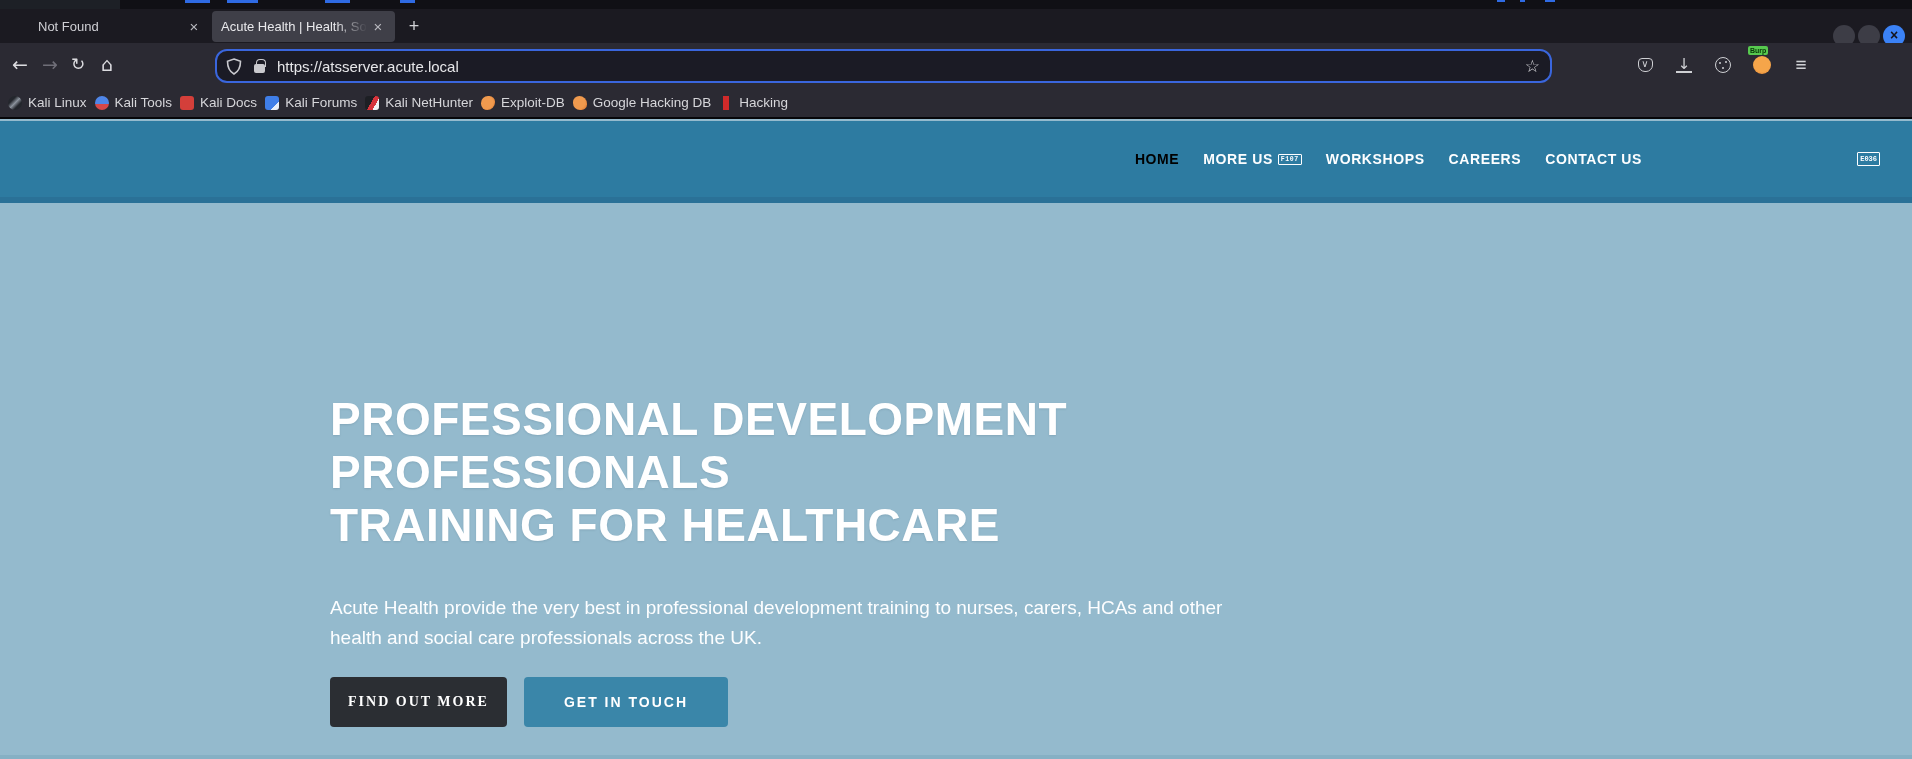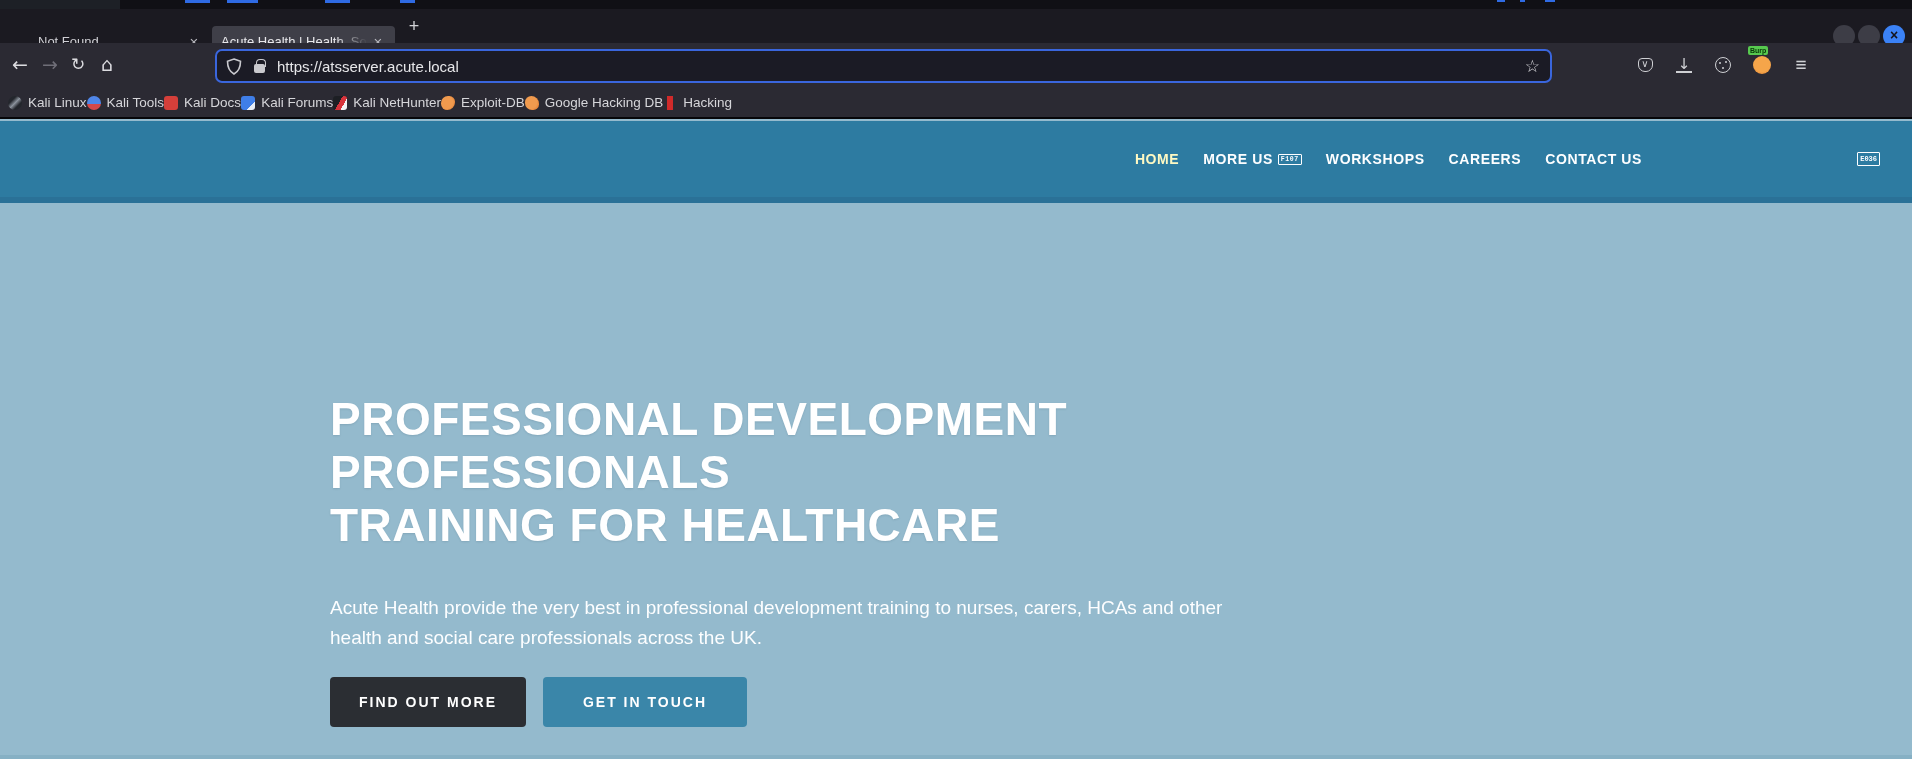--- a/index.html
+++ b/index.html
@@ -9,21 +9,21 @@
 
   
   .top-strip { position:absolute; left:0; top:0; width:1912px; height:9px; background:#101015; }
   .top-strip .blob { position:absolute; left:0; top:0; width:120px; height:9px; background:#1d2026; }
   .dash { position:absolute; top:0; height:3px; background:#2f6be4; }
   .d1{left:185px;width:25px;} .d2{left:227px;width:31px;} .d3{left:325px;width:25px;} .d4{left:400px;width:15px;}
   .d5{left:1497px;width:8px;height:2px;} .d6{left:1520px;width:5px;height:2px;} .d7{left:1545px;width:10px;height:2px;}
 
   
   .tab-bar { position:absolute; left:0; top:9px; width:1912px; height:34px; background:#1b1a21; }
-  .tab { position:absolute; top:17px; height:31px; display:flex; align-items:center; color:#cfcfd4;
+  .tab { position:absolute; top:2px; height:31px; display:flex; align-items:center; color:#cfcfd4;
          font-size:13px; cursor:default; }
   .tab-inactive { left:8px; width:200px; padding-left:30px; }
   .tab-active { left:212px; width:183px; background:#3f3f48; border-radius:4px; padding-left:9px; color:#e9e9ec; }
   .tab-title { white-space:nowrap; overflow:hidden; flex:1; }
   .tab-active .tab-title { max-width:146px;
       -webkit-mask-image:linear-gradient(90deg,#000 78%,transparent);
       mask-image:linear-gradient(90deg,#000 78%,transparent); }
   .tab-close { width:22px; height:22px; line-height:21px; text-align:center; border-radius:4px;
       color:#b9b9bf; font-size:15px; flex:0 0 auto; margin-right:3px; }
   .new-tab-btn { position:absolute; left:402px; top:6px; width:24px; height:24px; color:#d2d2d6;
@@ -34,21 +34,21 @@
   .win-btn { width:22px; height:22px; border-radius:50%; background:#3d3d46; }
   .win-close { background:#3b82f6; color:#14141b; font-size:14px; font-weight:bold;
       text-align:center; line-height:21px; }
 
   
   .toolbar { position:absolute; left:0; top:43px; width:1912px; height:45px; background:#2b2a33; }
   .tb-icon { position:absolute; top:7px; width:30px; height:30px; border-radius:4px; color:#dcdce0;
       font-size:19px; text-align:center; line-height:29px; font-family:"DejaVu Sans", sans-serif; }
   .i-back{left:5px;} .i-fwd{left:35px;color:#6f6e78;} .i-reload{left:63px;font-size:17px;} .i-home{left:92px;}
   .url-bar { position:absolute; left:215px; top:6px; width:1337px; height:34px; background:#1b1b25;
-      border:2px solid #3a66dd; border-radius:7px; display:flex; align-items:center; }
+      border:2px solid #3a66dd; border-radius:12px; display:flex; align-items:center; }
   .shield-icon { margin-left:9px; flex:0 0 auto; }
   .lock-icon { margin-left:12px; flex:0 0 auto; }
   .url-text { margin-left:12px; color:#e6e6e9; font-size:15px; white-space:nowrap; flex:1; }
   .star-icon { flex:0 0 auto; margin-right:10px; color:#d6d6da; font-size:17px;
       font-family:"DejaVu Sans", sans-serif; }
   .tb-right { position:absolute; right:96px; top:7px; display:flex; gap:9px; }
   .tbr-btn { position:relative; width:30px; height:30px; border-radius:4px; color:#cfd0d4;
       display:flex; align-items:center; justify-content:center; }
   .pocket-shape { width:15px; height:14px; border:1.6px solid #cfd0d4; border-radius:4px 4px 7px 7px;
       font-size:10px; line-height:10px; text-align:center; color:#cfd0d4; }
@@ -58,57 +58,57 @@
   .cookie-shape::after { content:""; position:absolute; left:3px; top:4px; width:2px; height:2px;
       border-radius:50%; background:#cfd0d4; box-shadow:6px -1px 0 #cfd0d4, 3px 5px 0 #cfd0d4; }
   .proxy-btn .face { width:18px; height:18px; border-radius:50%;
       background:radial-gradient(circle at 50% 40%, #f5a54a 0 60%, #e07b2a 100%); }
   .proxy-badge { position:absolute; top:-4px; left:1px; background:#57c94f; color:#073807;
       font-size:7px; font-weight:bold; padding:1px 2px; border-radius:2px; line-height:7px; }
   .menu-btn { font-size:19px; }
 
   
   .bm-bar { position:absolute; left:0; top:88px; width:1912px; height:31px; background:#2b2a33;
-      display:flex; align-items:center; padding-left:8px; gap:0; border-bottom:2px solid #060609; }
+      display:flex; align-items:center; padding-left:8px; gap:8px; border-bottom:2px solid #060609; }
   .bm-item { display:flex; align-items:center; gap:6px; color:#d6d6da; font-size:13.5px; white-space:nowrap; }
   .fav { width:14px; height:14px; border-radius:3px; flex:0 0 auto; }
   .fav-kali { background:linear-gradient(135deg,#23262c 30%,#8b929c 50%,#23262c 70%); border-radius:50%; }
   .fav-tools { background:linear-gradient(180deg,#4f86e8 60%,#d6484a 60%); border-radius:50%; }
   .fav-docs { background:#d43f3a; }
   .fav-forums { background:linear-gradient(135deg,#3f7ee8 70%,#e8eef8 70%); }
   .fav-nh { background:linear-gradient(120deg,#1d1f24 45%,#d6333b 45% 70%,#f2f3f5 70%); }
   .fav-edb { background:radial-gradient(circle at 40% 45%,#f09a4e 0 55%,#d96c22 100%); border-radius:50% 40% 55% 45%; }
   .fav-ghdb { background:radial-gradient(circle at 40% 45%,#f09a4e 0 55%,#d96c22 100%); border-radius:45% 55% 40% 50%; }
   .fav-offsec { background:linear-gradient(90deg,transparent 30%,#d02a2a 30% 70%,transparent 70%); }
 
   
   .site-header { position:absolute; left:0; top:121px; width:1912px; height:82px; background:#2d7ba1;
       border-bottom:6px solid #2a7197; }
   .site-nav { position:absolute; right:270px; top:0; height:76px; display:flex; align-items:center; gap:24px; }
   .nav-item { font-size:14px; font-weight:bold; letter-spacing:0.6px; color:#fdfeff; white-space:nowrap;
       display:flex; align-items:center; gap:5px; }
-  .nav-item.active { color:#fef9c3; }
+  .nav-item.active { color:#000000; }
   .tofu { display:inline-flex; flex-direction:row; align-items:center; justify-content:center;
       border:1px solid #fdfeff; color:#fdfeff; font-size:6.5px; line-height:7px; font-weight:bold;
       font-family:"Liberation Mono", monospace; padding:1px 2px; border-radius:1px; }
   .hdr-search { position:absolute; right:32px; top:26px; }
   .hdr-search .tofu { padding:2px 2px; font-size:7px; line-height:8px; }
 
   
   .hero { position:absolute; left:0; top:203px; width:1912px; height:556px; background:#94bacd; }
   .hero-heading { position:absolute; left:330px; top:190px; color:#ffffff; font-weight:bold;
       font-size:46px; line-height:53px; letter-spacing:0.5px; font-stretch:condensed;
       text-shadow:0 1px 2px rgba(40,70,90,0.15); }
   .hero-heading span { display:block; }
   .hero-sub { position:absolute; left:330px; top:390px; width:905px; color:#fdfeff;
       font-size:19px; line-height:30px; }
   .hero-buttons { position:absolute; left:330px; top:474px; display:flex; gap:17px; }
   .btn { height:50px; border:none; border-radius:4px; color:#ffffff; font-weight:bold;
       font-size:14px; letter-spacing:2px; font-family:"Liberation Sans", sans-serif; cursor:pointer; }
-  .btn-dark { width:196px; background:#2b2e33; }
+  .btn-dark { width:177px; background:#2b2e33;font-family:Liberation Serif, serif; }
   .btn-teal { width:204px; background:#3a86a9; }
   .hero-bottom-strip { position:absolute; left:0; bottom:0; width:1912px; height:4px; background:#86b0c4; }
 
   
   .lock-shape { width:11px; height:9px; background:#c9c9ce; border-radius:2px; position:relative; margin-top:5px; }
   .lock-shape::before { content:""; position:absolute; left:1.5px; top:-5px; width:8px; height:7px;
       border:1.6px solid #c9c9ce; border-bottom:none; border-radius:4px 4px 0 0; }
 </style>
 </head>
 <body>

